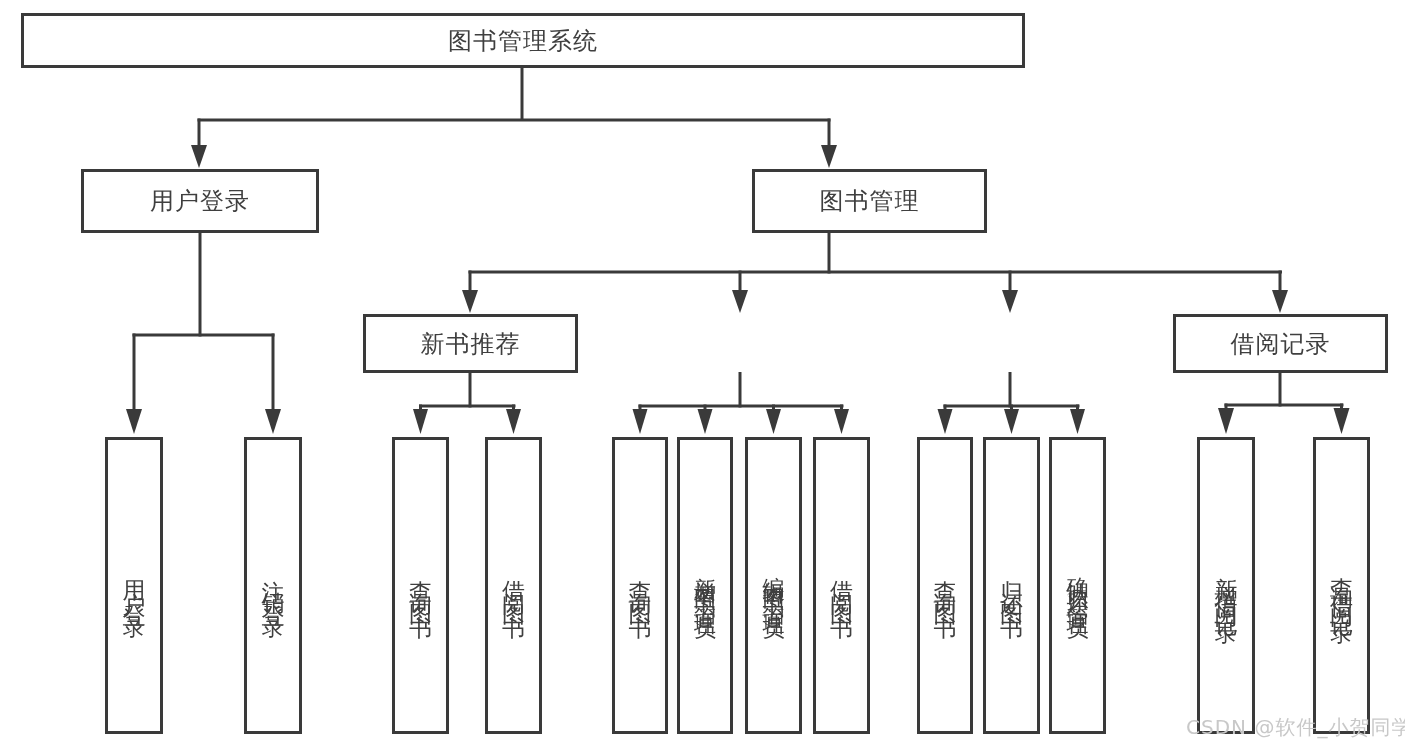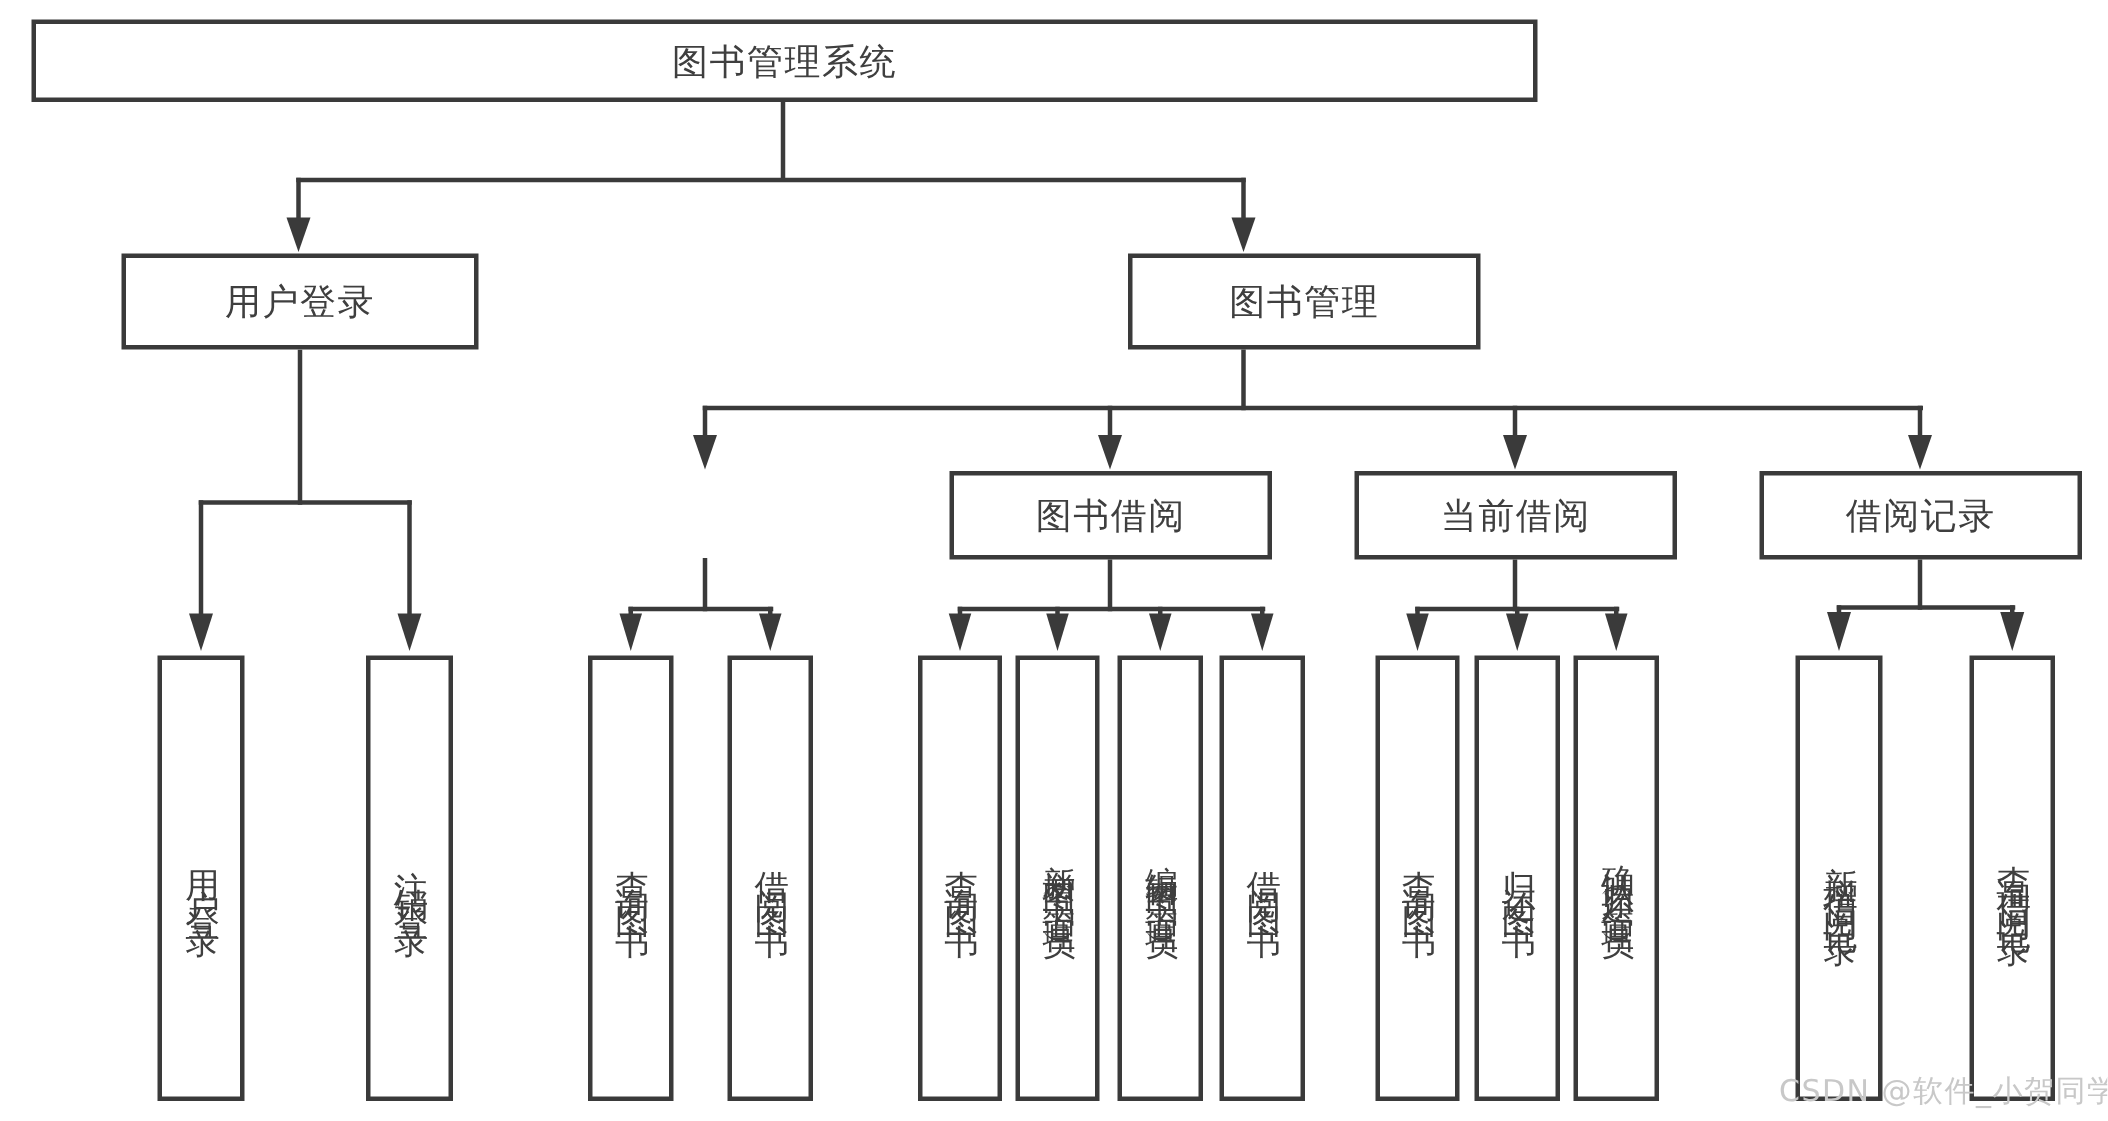--- a/index.html
+++ b/index.html
@@ -101,22 +101,21 @@
       <polygon points="1218,408 1234,408 1226,434"></polygon>
       <polygon points="1333.5,408 1349.5,408 1341.5,434"></polygon>
     </g>
   </svg>
 
   <div class="box h-label" style="left:21px;top:13px;width:1004px;height:55px">图书管理系统</div>
 
   <div class="box h-label" style="left:81px;top:169px;width:238px;height:64px">用户登录</div>
   <div class="box h-label" style="left:752px;top:169px;width:235px;height:64px">图书管理</div>
 
-  <div class="box h-label" style="left:633px;top:314px;width:215px;height:59px">图书借阅</div>
-  <div class="box h-label" style="left:903px;top:314px;width:215px;height:59px">当前借阅</div>
+  <div class="box h-label" style="left:363px;top:314px;width:215px;height:59px">新书推荐</div>
   <div class="box h-label" style="left:1173px;top:314px;width:215px;height:59px">借阅记录</div>
 
   <div class="box leaf" style="left:105px;top:437px;width:58px;height:297px">用户登录</div>
   <div class="box leaf" style="left:244px;top:437px;width:58px;height:297px">注销登录</div>
 
   <div class="box leaf" style="left:392px;top:437px;width:57px;height:297px">查询图书</div>
   <div class="box leaf" style="left:485px;top:437px;width:57px;height:297px">借阅图书</div>
 
   <div class="box leaf" style="left:612px;top:437px;width:56px;height:297px">查询图书</div>
   <div class="box leaf leaf-long" style="left:677px;top:437px;width:56px;height:297px">新增图书（管理员）</div>

